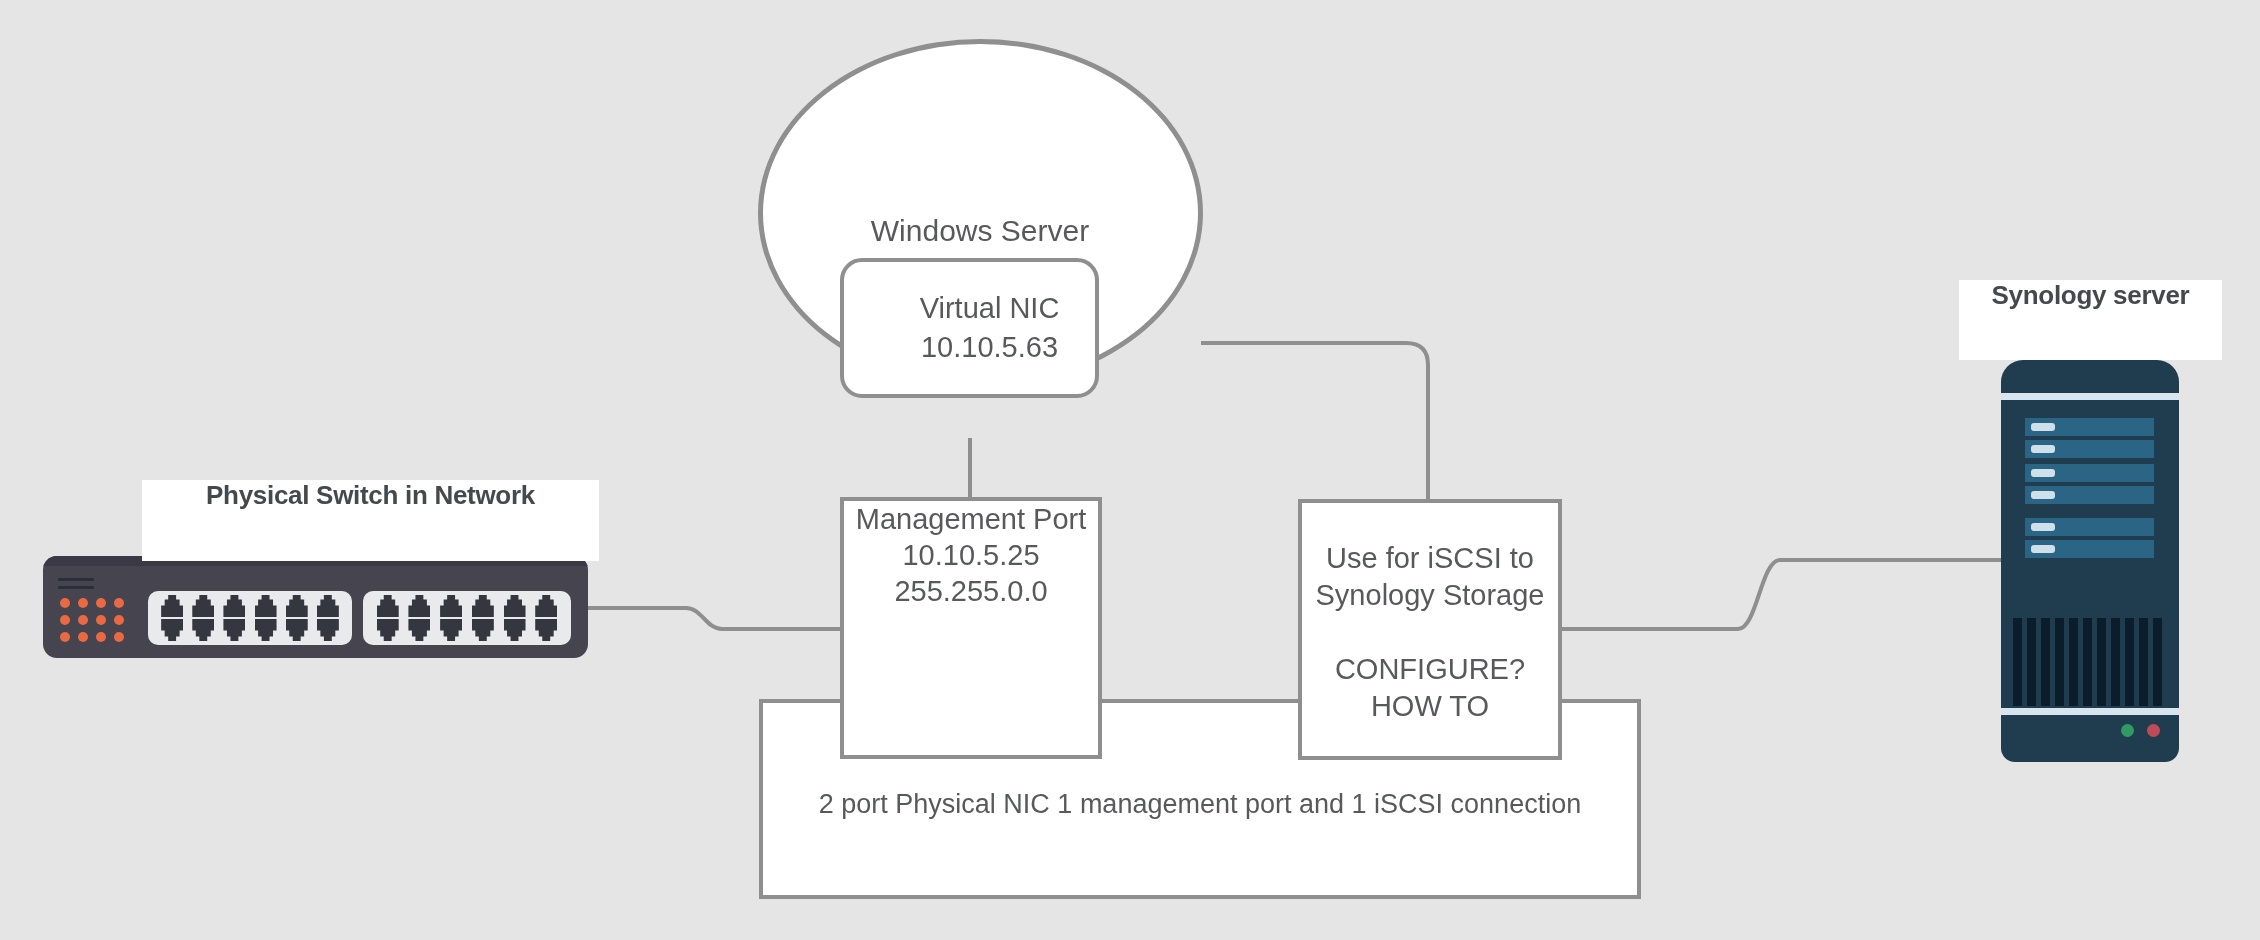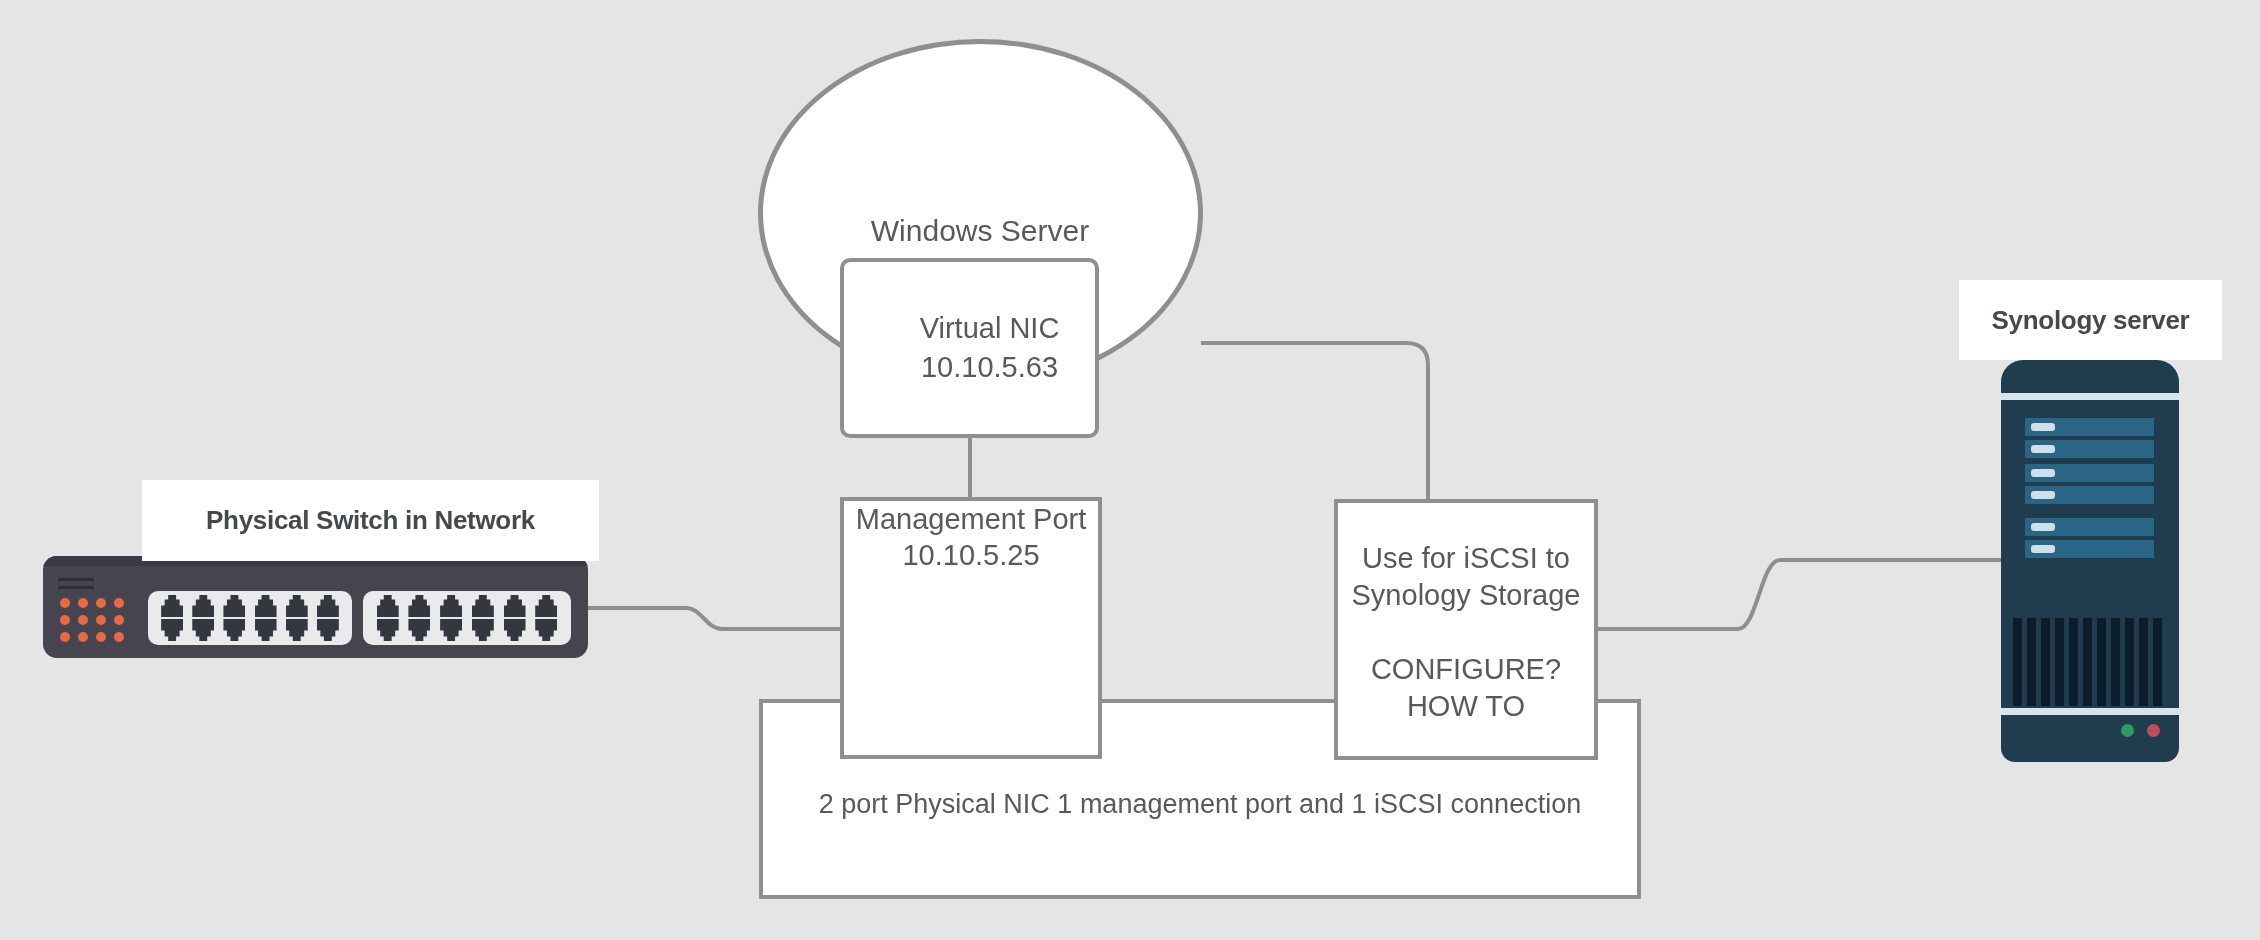--- a/index.html
+++ b/index.html
@@ -11,31 +11,31 @@
   
   .cloud{position:absolute;left:758px;top:39px;width:445px;height:348px;background:#fff;
          border:5px solid #8f8f8f;border-radius:50%;box-sizing:border-box;z-index:2;}
   .ws-label{position:absolute;left:820px;top:214px;width:320px;text-align:center;
             font-size:30px;color:#58595b;z-index:3;}
 
   
   .box{position:absolute;background:#fff;border:4px solid #8f8f8f;box-sizing:border-box;
        color:#58595b;text-align:center;z-index:4;}
   .box .tl{display:block;}
-  .vnic{left:840px;top:258px;width:259px;height:180px;border-radius:10px;
+  .vnic{left:840px;top:258px;width:259px;height:140px;border-radius:22px;
         display:flex;flex-direction:column;justify-content:center;font-size:29px;padding-left:40px;}
   .vnic .tl{height:39px;line-height:39px;}
   .mgmt{left:840px;top:497px;width:262px;height:262px;font-size:29px;}
   .mgmt .tl{height:36px;line-height:36px;}
-  .iscsi{left:1298px;top:499px;width:264px;height:261px;padding-top:37px;font-size:29px;margin-left:36px;}
+  .iscsi{left:1298px;top:499px;width:264px;height:261px;padding-top:37px;font-size:29px;}
   .iscsi .tl{height:37px;line-height:37px;}
   .bottom-note{left:759px;top:699px;width:882px;height:200px;font-size:27px;padding-top:86px;z-index:3;}
 
   
-  .caption{position:absolute;background:#fff;display:flex;align-items:center;justify-content:center;
+  .caption{position:absolute;background:#fff;display:flex;justify-content:center;
            font-weight:bold;color:#45484d;font-size:26px;z-index:6;letter-spacing:-0.3px;}
   .switch-caption{left:142px;top:480px;width:457px;height:81px;}
   .syno-caption{left:1959px;top:280px;width:263px;height:80px;}
 
   
   .switch-body{position:absolute;left:43px;top:556px;width:545px;height:102px;background:#45444f;
                border-radius:14px;overflow:hidden;z-index:5;}
   .switch-top-edge{position:absolute;left:0;top:0;width:100%;height:10px;background:#3a3945;}
   .switch-line{position:absolute;left:15px;width:36px;height:3px;background:#2a2e39;}
   .switch-line.l1{top:22px;} .switch-line.l2{top:30px;}
@@ -81,20 +81,21 @@
   <div class="ws-label">Windows Server</div>
 
   <div class="box vnic">
     <span class="tl">Virtual NIC</span>
     <span class="tl">10.10.5.63</span>
   </div>
 
   <div class="box mgmt">
     <span class="tl">Management Port</span>
     <span class="tl">10.10.5.25</span>
+    <span class="tl">255.255.0.0</span>
   </div>
 
   <div class="box iscsi">
     <span class="tl">Use for iSCSI to</span>
     <span class="tl">Synology Storage</span>
     <span class="tl"></span>
     <span class="tl">CONFIGURE?</span>
     <span class="tl">HOW TO</span>
   </div>
 

